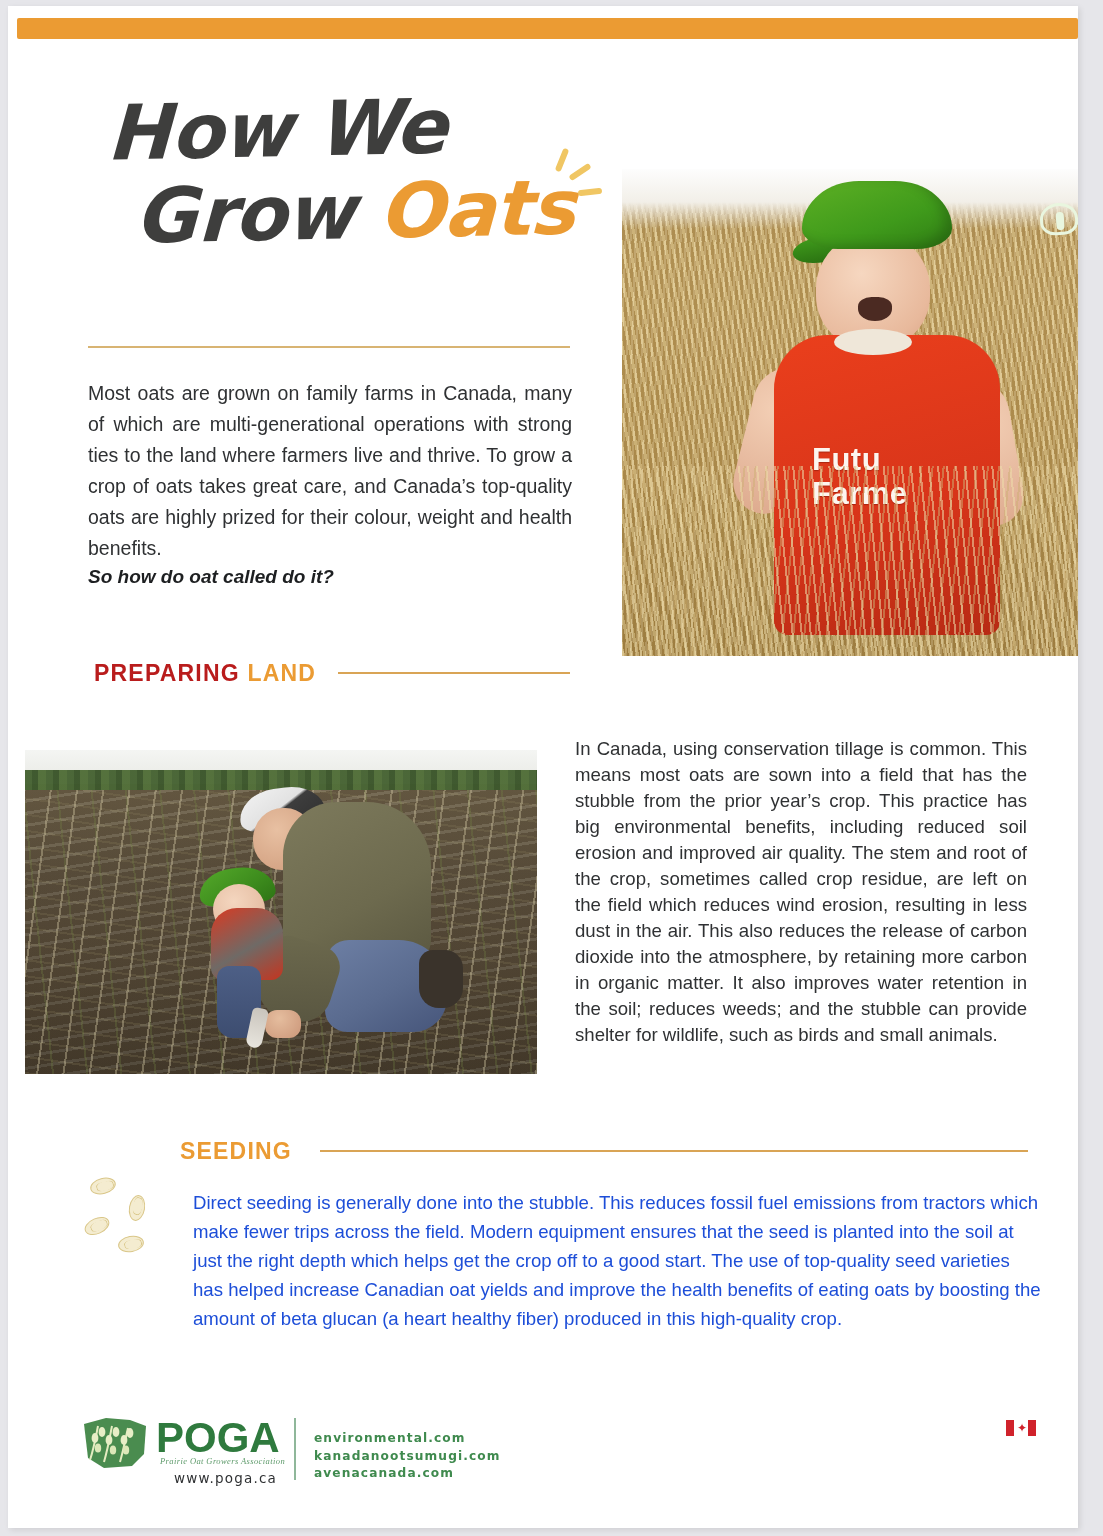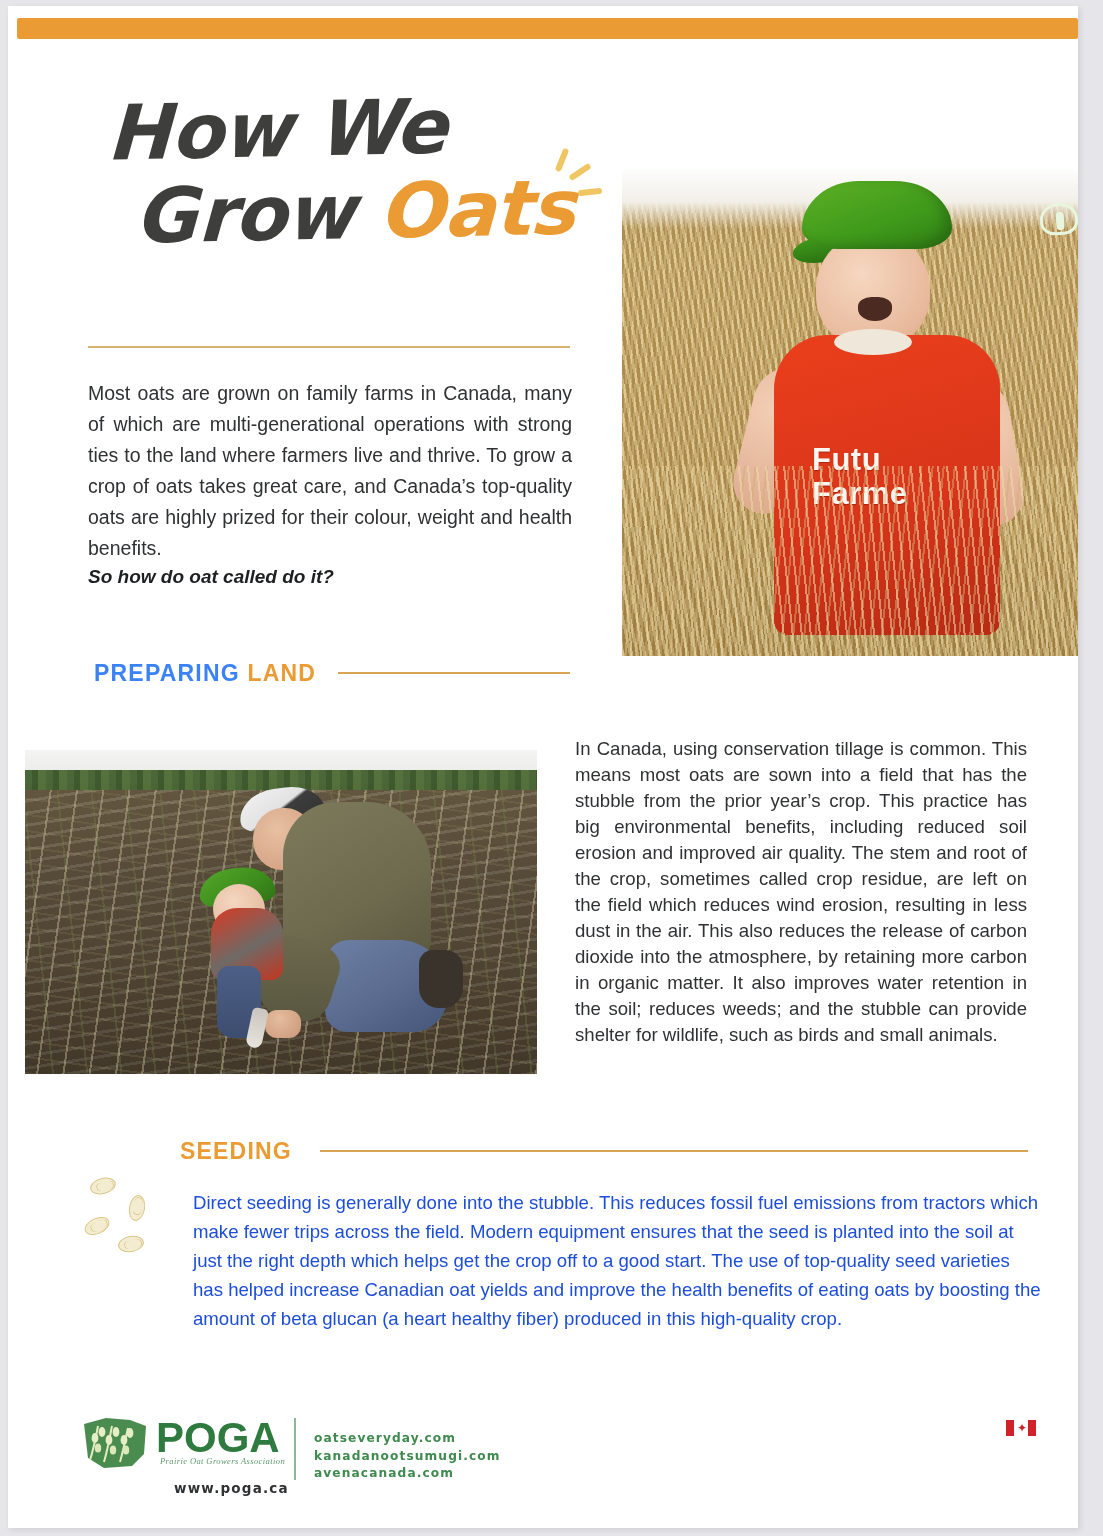--- a/index.html
+++ b/index.html
@@ -70,21 +70,21 @@
   .intro-q {
     position: absolute; left: 80px; top: 558px; width: 484px;
     font-size: 19px; line-height: 26px; color: #1d1f21;
     font-weight: bold; font-style: italic;
   }
   
   .sec-head {
     position: absolute;
     font-size: 23px; font-weight: bold; letter-spacing: 1.2px;
   }
-  .sec-head .dark { color: #3b82f6; }
+  .sec-head .dark { color: #b91c1c; }
   .sec-head .orange { color: #eb9b33; }
   .sec-rule { position: absolute; height: 2px; background: #d9a455; }
   
   .photo { position: absolute; overflow: hidden; background: #cfc7b4; }
   
   .photo1 { left: 614px; top: 163px; width: 456px; height: 487px; }
   .p1-field {
     position: absolute; inset: 0;
     background:
       repeating-linear-gradient(92deg, rgba(255,255,255,.13) 0 2px, rgba(120,85,35,.15) 2px 5px),
@@ -278,22 +278,22 @@
     position: absolute; left: 76px; top: 2px;
     font-size: 42px; font-weight: bold; color: #2f7a3e;
     letter-spacing: 0px; font-family: "Liberation Sans", sans-serif;
   }
   .poga-tag {
     position: absolute; left: 80px; top: 44px;
     font-size: 8.5px; color: #5d9a6a; font-style: italic;
     font-family: "Liberation Serif", serif; letter-spacing: .4px;
   }
   .poga-url {
-    position: absolute; left: 94px; top: 68px;
-    font-size: 13.5px; font-weight: bold; color: #2f3133;
+    position: absolute; left: 94px; top: 58px;
+    font-size: 13.5px; font-weight: normal; color: #2f3133;
     letter-spacing: 1.2px;
     font-family: "DejaVu Sans", sans-serif;
   }
   .footer-div {
     position: absolute; left: 286px; top: 1412px;
     width: 2px; height: 62px; background: #8fb79a;
   }
   .footer-links {
     position: absolute; left: 306px; top: 1424px;
     font-size: 12.2px; font-weight: bold; color: #3f8a4e;
@@ -417,21 +417,21 @@
       <ellipse cx="46" cy="36" rx="3.2" ry="4.6" fill="#dce8b8"></ellipse>
     </svg>
     <div class="poga-word">POGA</div>
     <div class="poga-tag">Prairie Oat Growers Association</div>
     <div class="poga-url">www.poga.ca</div>
   </div>
 
   <div class="footer-div"></div>
 
   <div class="footer-links">
-    <div>oatseveryday.com</div>
+    <div>environmental.com</div>
     <div>kanadanootsumugi.com</div>
     <div>avenacanada.com</div>
   </div>
 
   <div class="canada">
     <div class="canada-flag">
       <span class="bar l"></span>
       <span class="bar r"></span>
       <span class="leaf">✦</span>
     </div>

